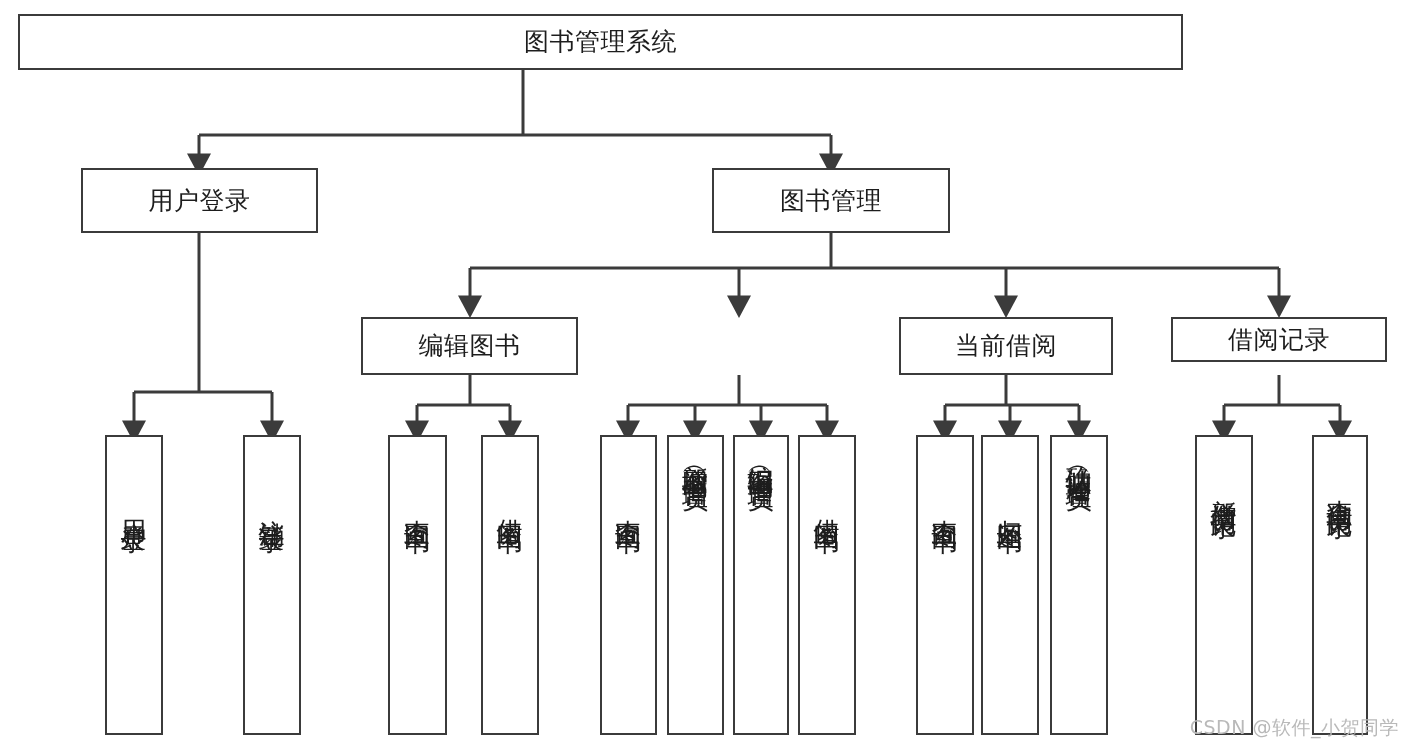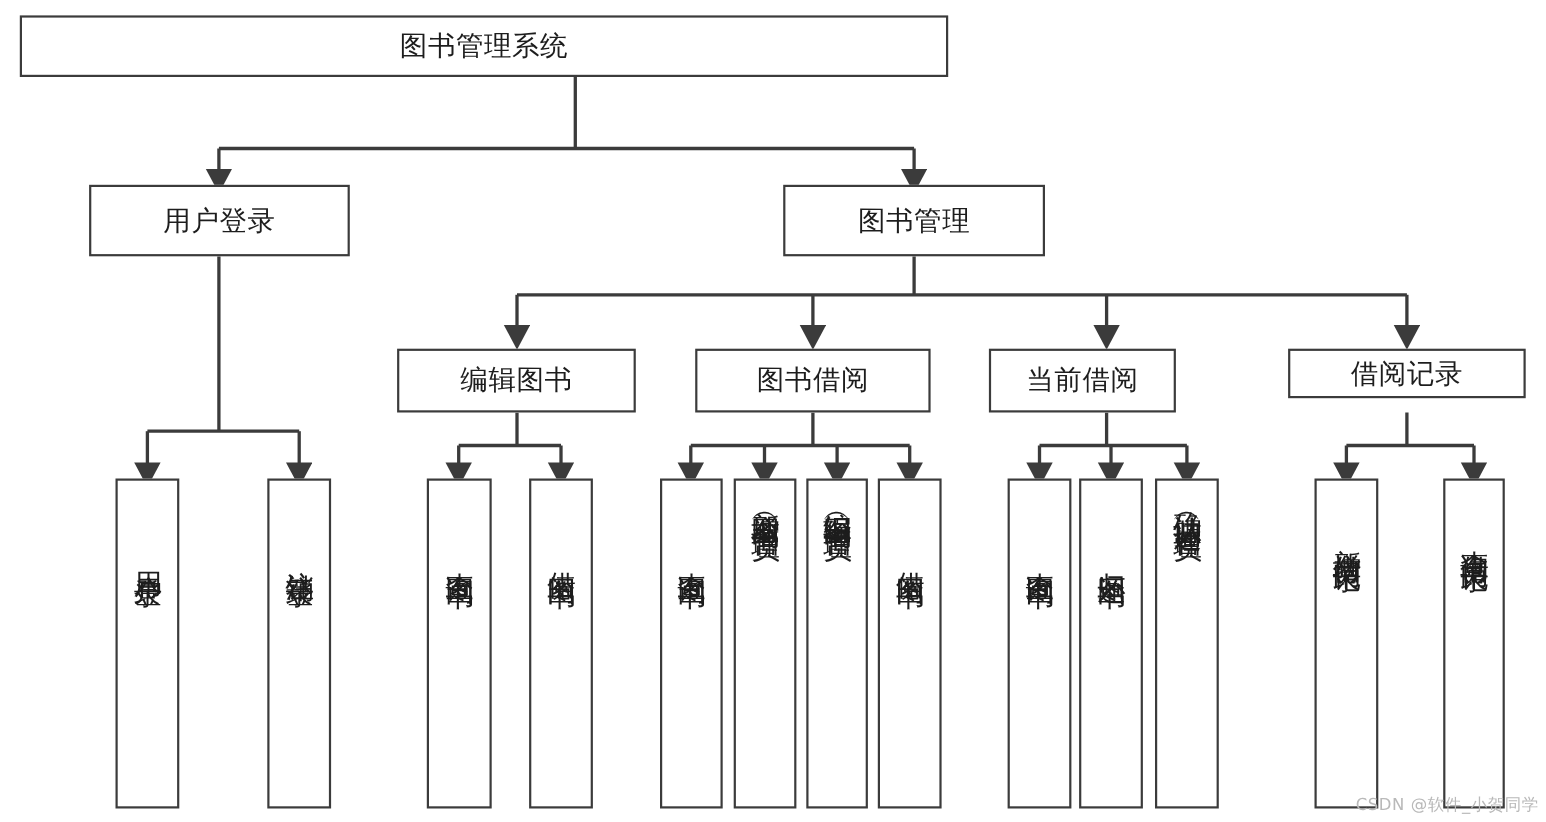--- a/index.html
+++ b/index.html
@@ -64,21 +64,21 @@
   .node.vertical.long .label {
     padding-top: 4px;
   }
   .node.vertical.rec .label {
     padding-top: 38px;
   }
   .watermark {
     position: absolute;
     right: 6px;
     bottom: 6px;
-    font-size: 15px;
+    font-size: 19px;
     color: #b9b9b9;
     letter-spacing: 0.5px;
     white-space: nowrap;
   }
 </style>
 </head>
 <body>
 
 <div id="canvas">
 
@@ -125,38 +125,35 @@
       <path d="M1010,405 L1010,427" marker-end="url(#arrow)"></path>
       <path d="M1079,405 L1079,427" marker-end="url(#arrow)"></path>
 
       <path d="M1279,375 L1279,405"></path>
       <path d="M1224,405 L1340,405"></path>
       <path d="M1224,405 L1224,427" marker-end="url(#arrow)"></path>
       <path d="M1340,405 L1340,427" marker-end="url(#arrow)"></path>
     </g>
   </svg>
 
-  <div class="node horizontal" style="left:18px; top:14px; width:844px; height:56px;">
+  <div class="node horizontal" style="left:18px; top:14px; width:1165px; height:56px;">
     <span class="label">图书管理系统</span>
   </div>
 
   <div class="node horizontal" style="left:81px; top:168px; width:237px; height:65px;">
     <span class="label">用户登录</span>
   </div>
   <div class="node horizontal" style="left:712px; top:168px; width:238px; height:65px;align-items:center;">
     <span class="label">图书管理</span>
   </div>
 
   <div class="node horizontal" style="left:361px; top:317px; width:217px; height:58px;">
     <span class="label">编辑图书</span>
   </div>
-  <div class="node horizontal" style="left:632px; top:317px; width:214px; height:58px;">
-    <span class="label">图书借阅</span>
-  </div>
-  <div class="node horizontal" style="left:899px; top:317px; width:170px; height:58px;">
+  <div class="node horizontal" style="left:899px; top:317px; width:214px; height:58px;">
     <span class="label">当前借阅</span>
   </div>
   <div class="node horizontal" style="left:1171px; top:317px; width:216px; height:45px;">
     <span class="label">借阅记录</span>
   </div>
 
   <div class="node vertical mid" style="left:105px; top:435px; width:58px; height:300px;">
     <span class="label">用户登录</span>
   </div>
   <div class="node vertical mid" style="left:243px; top:435px; width:58px; height:300px;">

